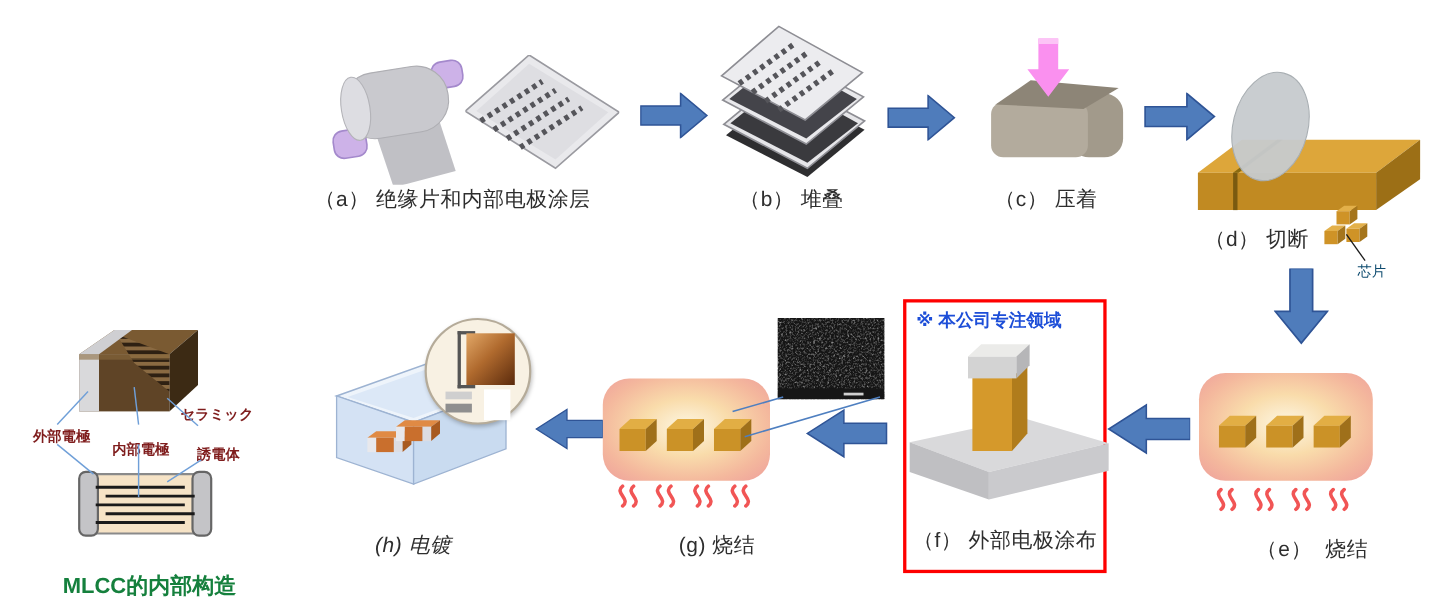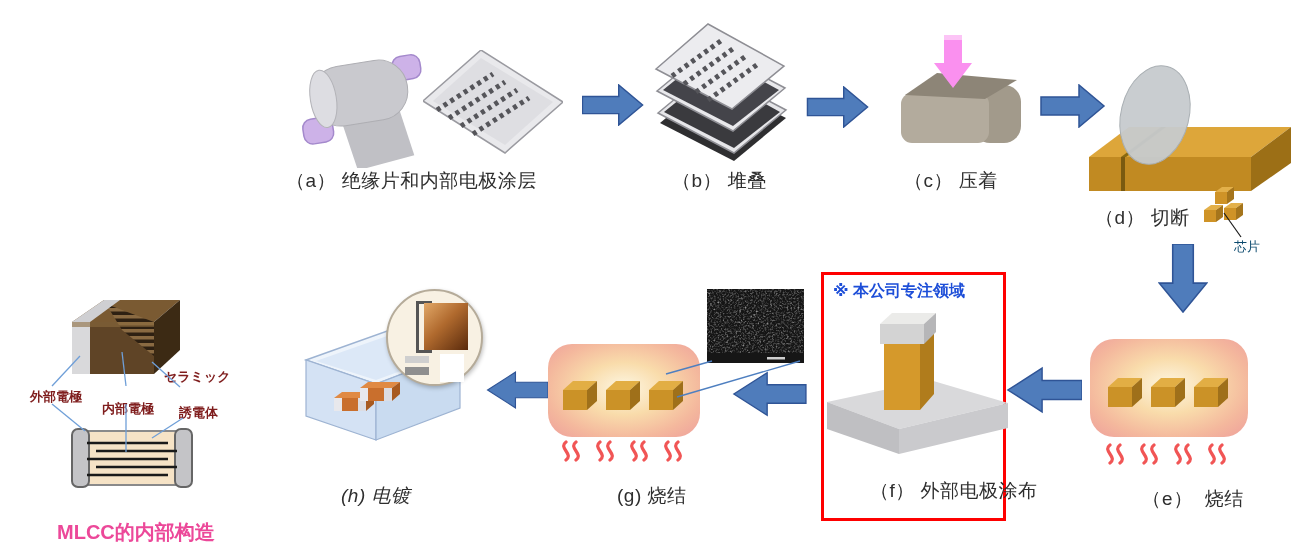--- a/index.html
+++ b/index.html
@@ -2,21 +2,21 @@
 <html><head>
 <meta charset="utf-8">
 <style>
   html,body{margin:0;padding:0;background:#ffffff;}
   body{font-family:"Liberation Sans","DejaVu Sans",sans-serif;}
   #canvas{position:relative;width:1299px;height:552px;background:#ffffff;overflow:hidden;}
   .abs{position:absolute;}
   .step-label{font-size:19px;color:#2e2e2e;font-weight:500;white-space:nowrap;letter-spacing:.5px;}
   .oven{border-radius:24px;background:radial-gradient(ellipse at 50% 48%, #fdf7e4 0%, #f9dcab 38%, #f4b89d 72%, #ee9f9b 100%);display:flex;justify-content:center;align-items:center;gap:7px;}
   .elec-label{font-size:13px;font-weight:700;color:#7f1d1d;white-space:nowrap;}
-  .caption{font-size:20px;font-weight:600;color:#ec4899;white-space:nowrap;}
+  .caption{font-size:20px;font-weight:600;color:#15803d;white-space:nowrap;}
   .focus-note{font-size:16px;font-weight:700;color:#1d4ed8;white-space:nowrap;}
   .chip-note{font-size:13px;color:#0c4a6e;white-space:nowrap;}
   .redbox{border:3px solid #fe0000;background:transparent;}
   .circle-inset{border-radius:50%;background:#f8f1e3;border:2px solid #b5ab99;box-shadow:1px 2px 4px rgba(0,0,0,.25);}
   svg{display:block;}
 </style>
 </head>
 <body>
 
 <div id="canvas">
@@ -159,21 +159,21 @@
   <svg class="abs" style="left:822px;top:300px;" width="186" height="160" viewBox="0 0 186 160">
     <polygon points="5,102 108,80 186,103 77,129" fill="#d9d9db"></polygon>
     <polygon points="5,102 77,129 77,154 5,129" fill="#bfbfc2"></polygon>
     <polygon points="77,129 186,103 186,128 77,154" fill="#cacacd"></polygon>
     <rect x="62" y="42" width="36" height="68" fill="#d5992b"></rect>
     <polygon points="98,42 112,33 112,94 98,110" fill="#b07c1c"></polygon>
     <rect x="58" y="24" width="44" height="20" fill="#d3d3d3"></rect>
     <polygon points="58,24 70,13 114,13 102,24" fill="#ebebe9"></polygon>
     <polygon points="102,24 114,13 114,32 102,44" fill="#b6b6b8"></polygon>
   </svg>
-  <div class="abs step-label" style="left:830px;top:478px;margin-left:40px;">（f） 外部电极涂布</div>
+  <div class="abs step-label" style="left:830px;top:478px;">（f） 外部电极涂布</div>
 
   <svg class="abs" style="left:728px;top:370px;" width="82" height="48" viewBox="0 0 80 52">
     <polygon points="80,16 38,16 38,3 2,26 38,49 38,36 80,36" fill="#4F7CBB" stroke="#2F5496" stroke-width="1.5"></polygon>
   </svg>
 
   <div class="abs oven" style="left:548px;top:344px;width:152px;height:93px;padding-top:8px;box-sizing:border-box;">
     <svg width="36" height="30" viewBox="0 0 36 30">
         <polygon points="0,10 10,1 34,1 24,10" fill="#e2ae44"></polygon>
         <rect x="0" y="10" width="24" height="20" fill="#cb9227"></rect>
         <polygon points="24,10 34,1 34,21 24,30" fill="#9f701a"></polygon>

